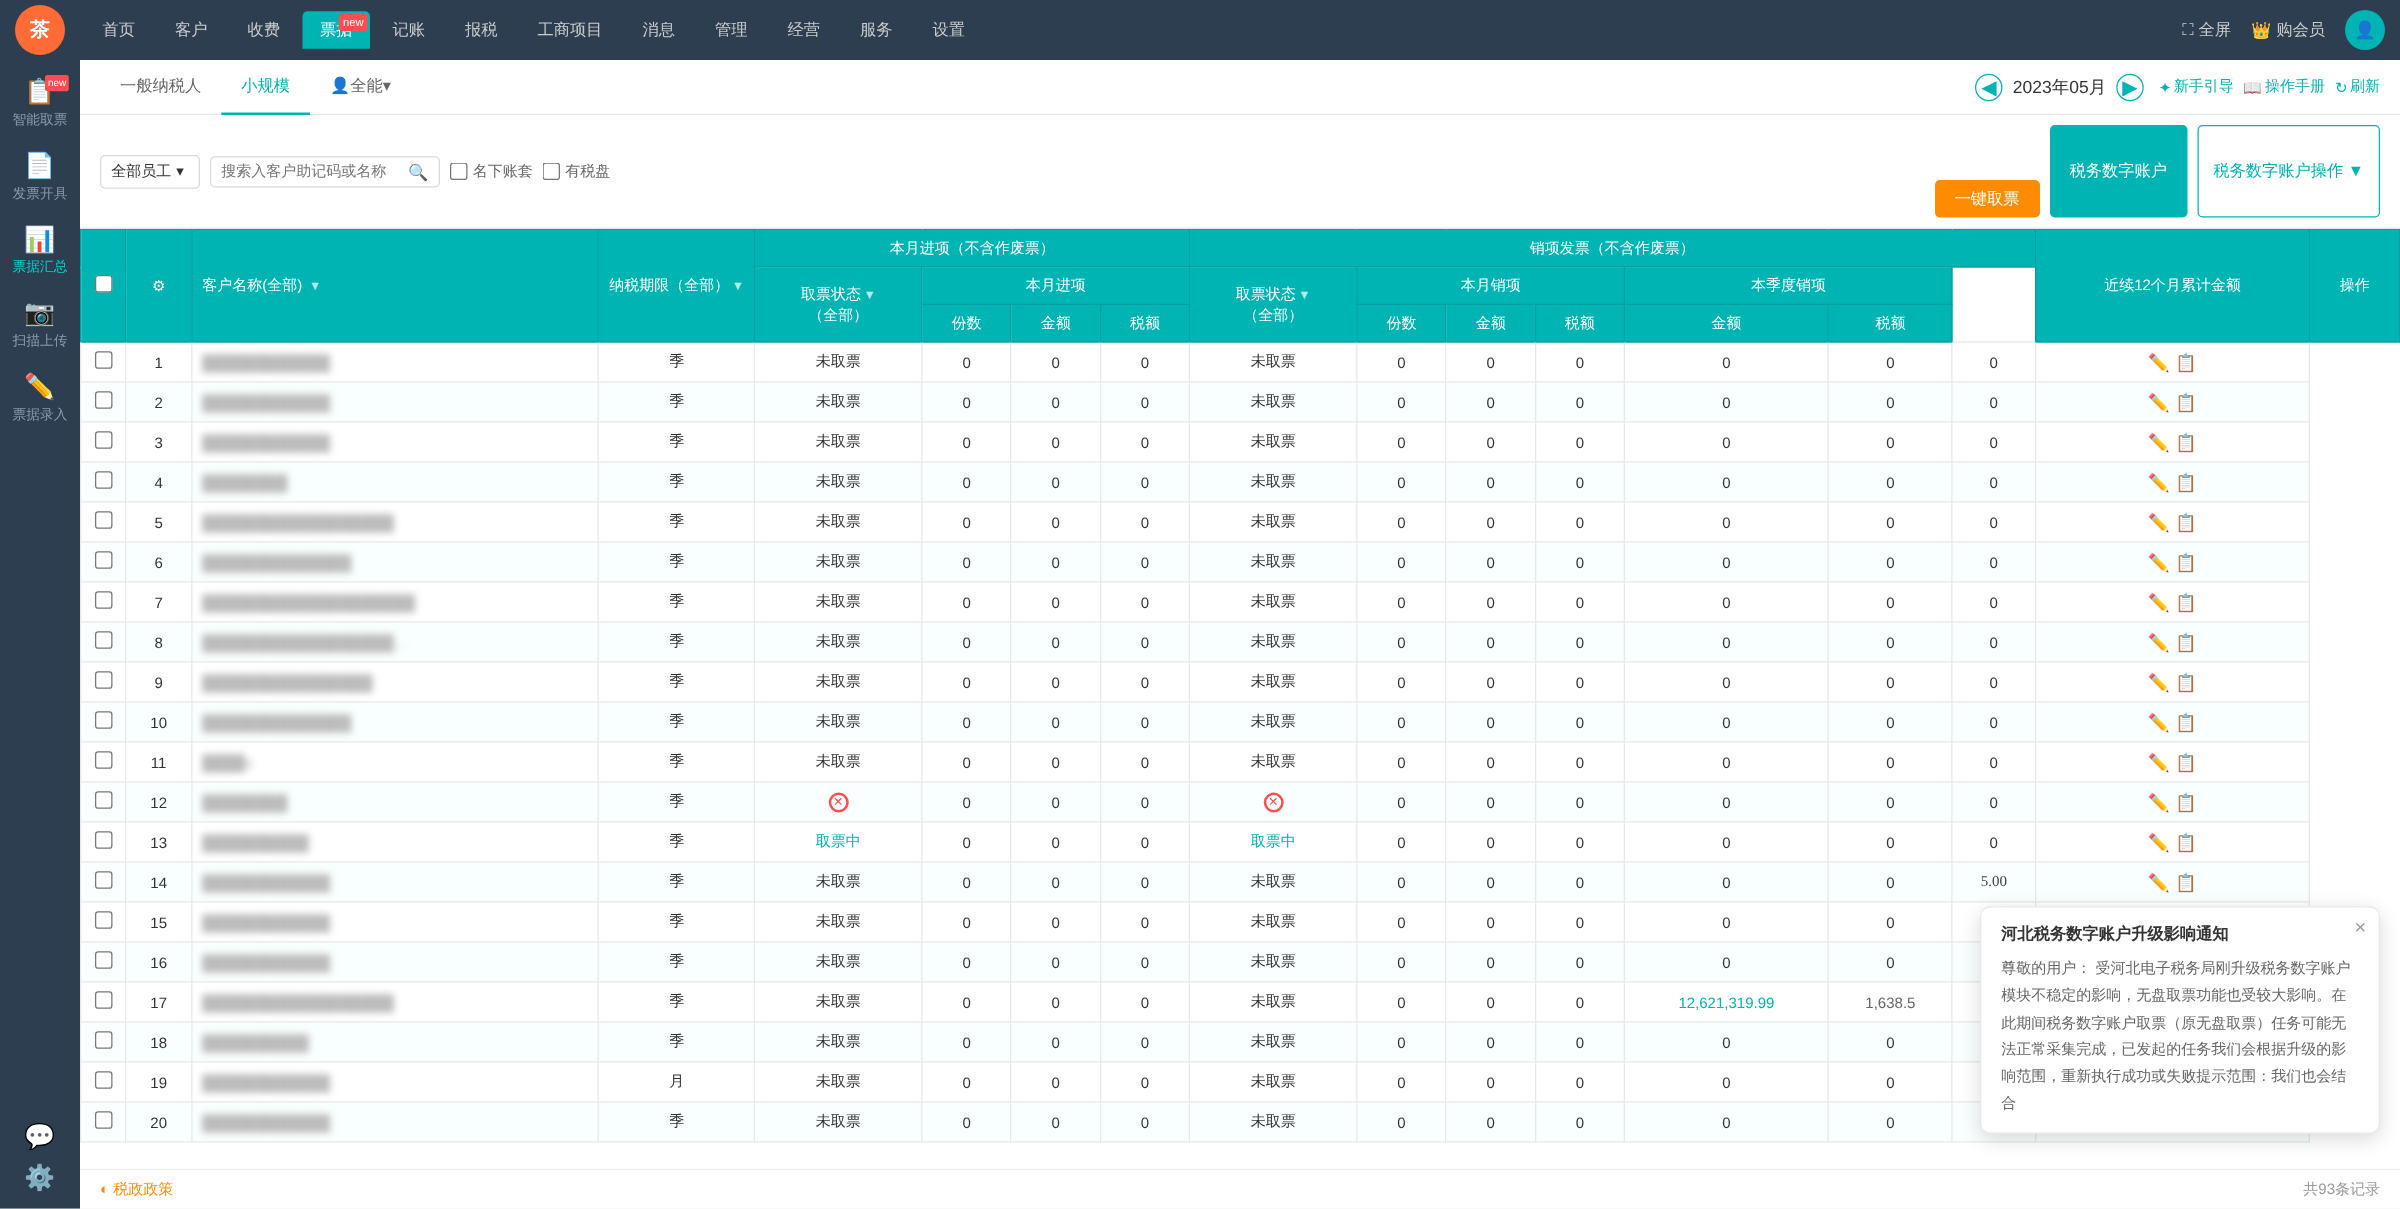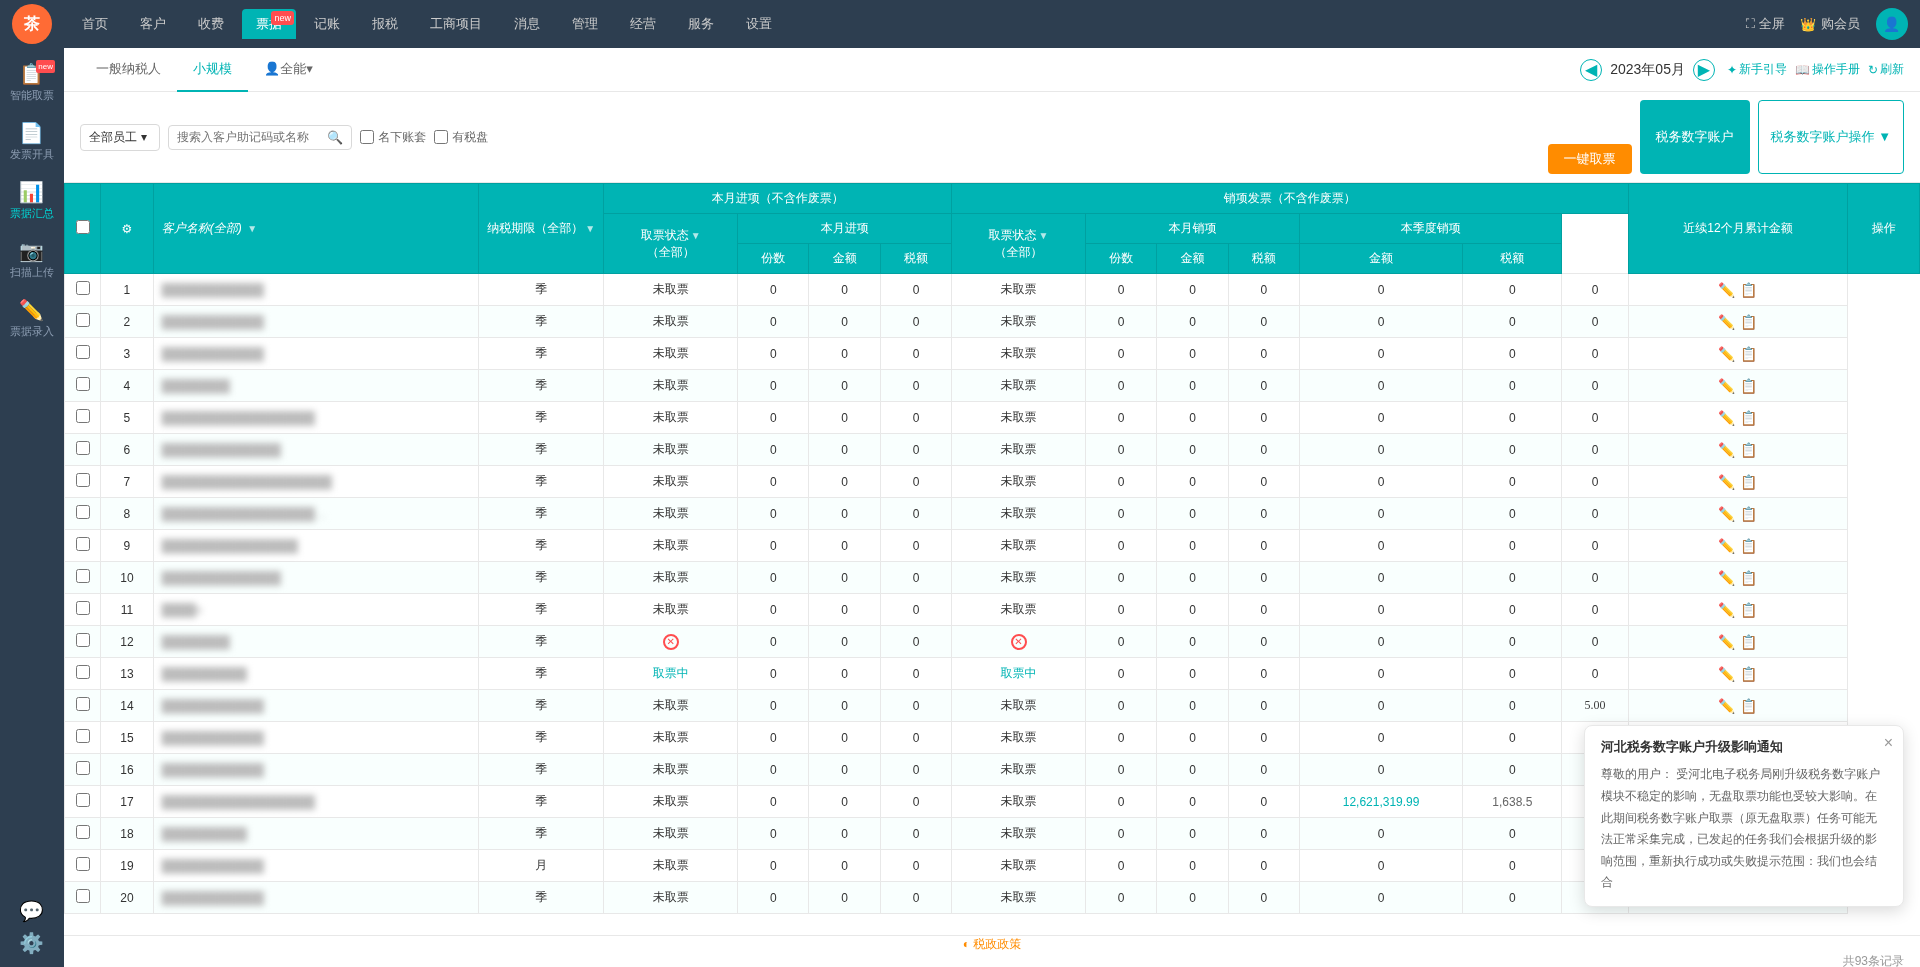--- a/index.html
+++ b/index.html
@@ -260,27 +260,26 @@
     
     .bottom-bar {
       height: 32px;
       background: #fff;
       border-top: 1px solid #e8e8e8;
       display: flex;
       align-items: center;
       padding: 0 16px;
       font-size: 12px;
       color: #666;
-      flex-direction: column;
     }
     .bottom-bar .tax-link { color: #ff8c00; cursor: pointer; }
     .bottom-bar .record-count { margin-left: auto; color: #999; }
 
     .col-no { width: 36px; }
-    .col-name { min-width: 160px; text-align: left; font-style: italic; }
+    .col-name { min-width: 160px; text-align: left; }
     .col-period { width: 50px; }
 
     .sort-icon { font-size: 10px; color: rgba(255,255,255,0.7); margin-left: 2px; }
 
     input[type="checkbox"] { accent-color: #00b4b4; width: 14px; height: 14px; }
   </style>
 </head>
 <body>
 
 <div class="top-nav">

